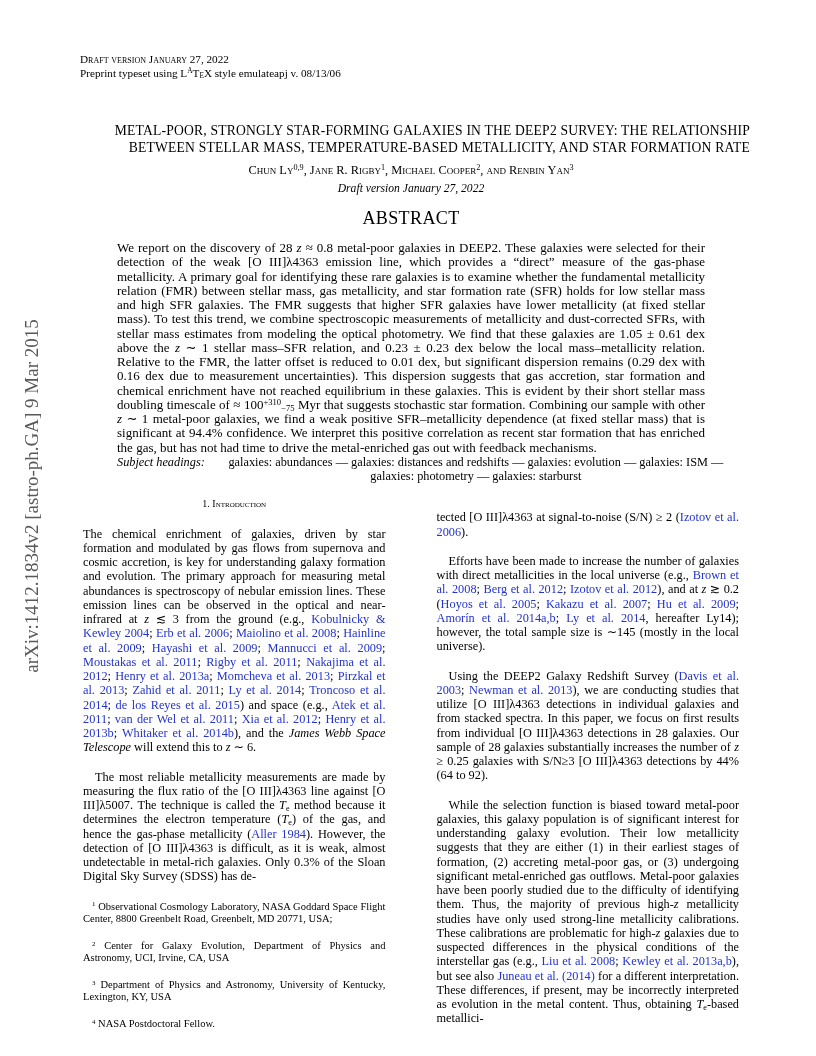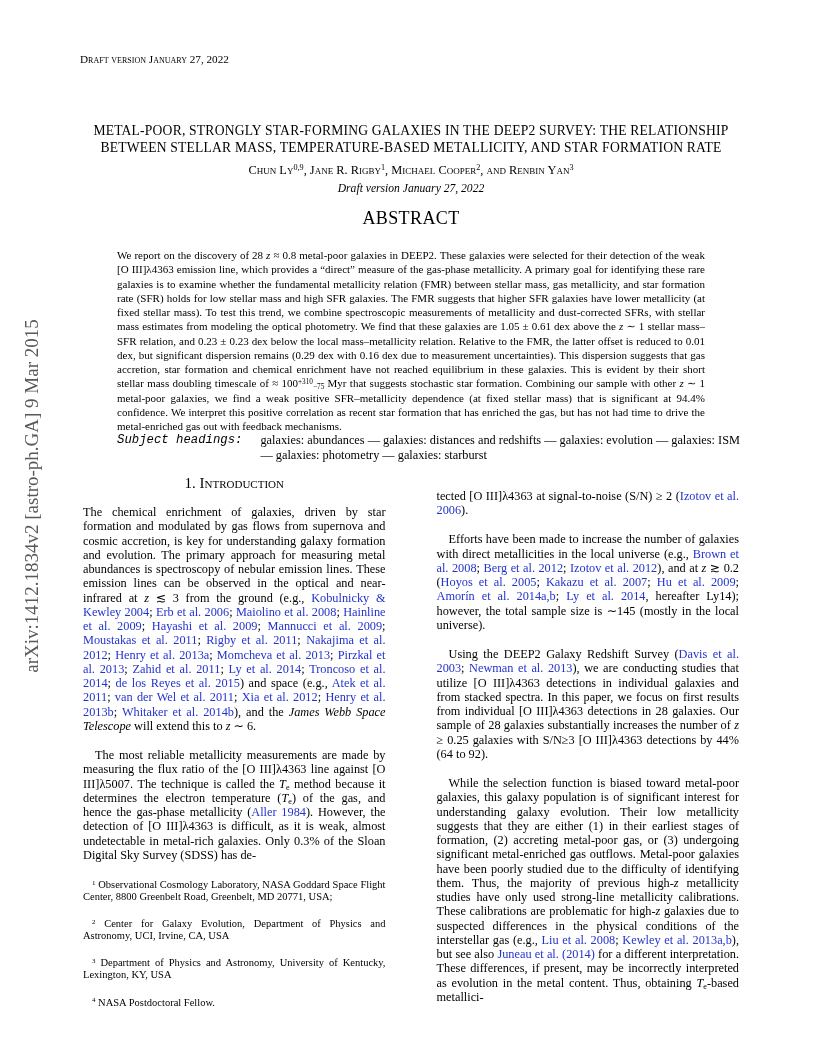--- a/index.html
+++ b/index.html
@@ -31,61 +31,61 @@
   .hdr{
     position:absolute;left:80px;top:53px;
     font-size:11.2px;line-height:13.5px;
   }
   .sc{font-variant:small-caps;}
   .main{
     position:absolute;left:68px;top:0;width:686px;
   }
   .title{
     margin:122px 4px 0 4px;
-    text-align:center;
+    text-align:right;
     font-size:13.6px;line-height:17px;
     letter-spacing:0.2px;
   }
   .authors{
     margin-top:7px;text-align:center;
     font-size:12.4px;font-variant:small-caps;
   }
   .dateline{
     margin-top:4px;text-align:center;
     font-size:11.6px;font-style:italic;
   }
   .abs-head{
     margin-top:13px;text-align:center;
     font-size:18px;letter-spacing:0.4px;
   }
   .abs-body{
-    margin:19px 49px 0 49px;
-    font-size:11px;line-height:14.25px;
+    margin:12px 49px 0 49px;
+    font-size:13px;line-height:14.25px;
     text-align:justify;
   }
   .subject{
     margin:0 14px 0 49px;
     display:flex;
     font-size:12.3px;line-height:14.25px;
   }
-  .subject .lbl{font-style:italic;white-space:nowrap;margin-right:18px;font-family:Liberation Mono, monospace;}
-  .subject .txt{flex:1;}
+  .subject .lbl{font-style:italic;white-space:nowrap;margin-right:7px;}
+  .subject .txt{flex:1;text-align:center;}
   .columns{
     display:flex;gap:21px;
     margin-top:12px;
   }
   .col{
     flex:1;min-width:0;
     font-size:12.3px;line-height:14.25px;
     text-align:justify;
   }
   .sec-head{
     text-align:center;
     font-variant:small-caps;
-    font-size:15px;
+    font-size:10px;
     margin:2px 0 9px 0;
   }
   p.para{margin:15px;}
   p.para.indent{text-indent:12px;}
   .footnotes{
     margin-top:17px;
     font-size:10.5px;line-height:12.1px;
     text-align:justify;
   }
   .footnotes p.para.indent{text-indent:9px;}
@@ -96,20 +96,21 @@
 </style>
 </head>
 <body>
 
 <div class="page">
 
   <div class="arxiv">arXiv:1412.1834v2  [astro-ph.GA]  9 Mar 2015</div>
 
   <div class="hdr">
     <div class="sc">Draft version January 27, 2022</div>
+    <div>Preprint typeset using L<sup>A</sup>T<sub>E</sub>X style emulateapj v. 08/13/06</div>
   </div>
 
   <div class="main">
 
     <div class="title">METAL-POOR, STRONGLY STAR-FORMING GALAXIES IN THE DEEP2 SURVEY: THE RELATIONSHIP BETWEEN STELLAR MASS, TEMPERATURE-BASED METALLICITY, AND STAR FORMATION RATE</div>
 
     <div class="authors">Chun Ly<sup>0,9</sup>, Jane R. Rigby<sup>1</sup>, Michael Cooper<sup>2</sup>, and Renbin Yan<sup>3</sup></div>
 
     <div class="dateline">Draft version January 27, 2022</div>
 

